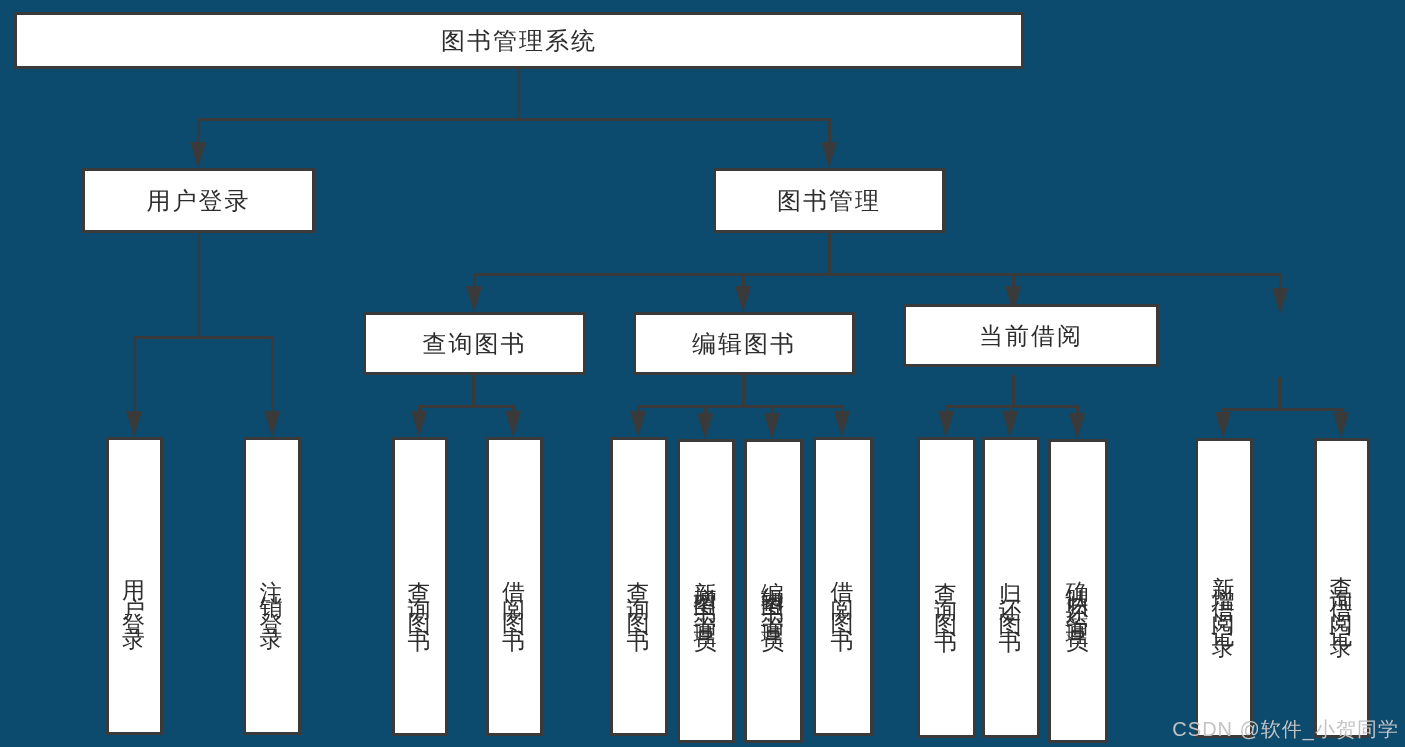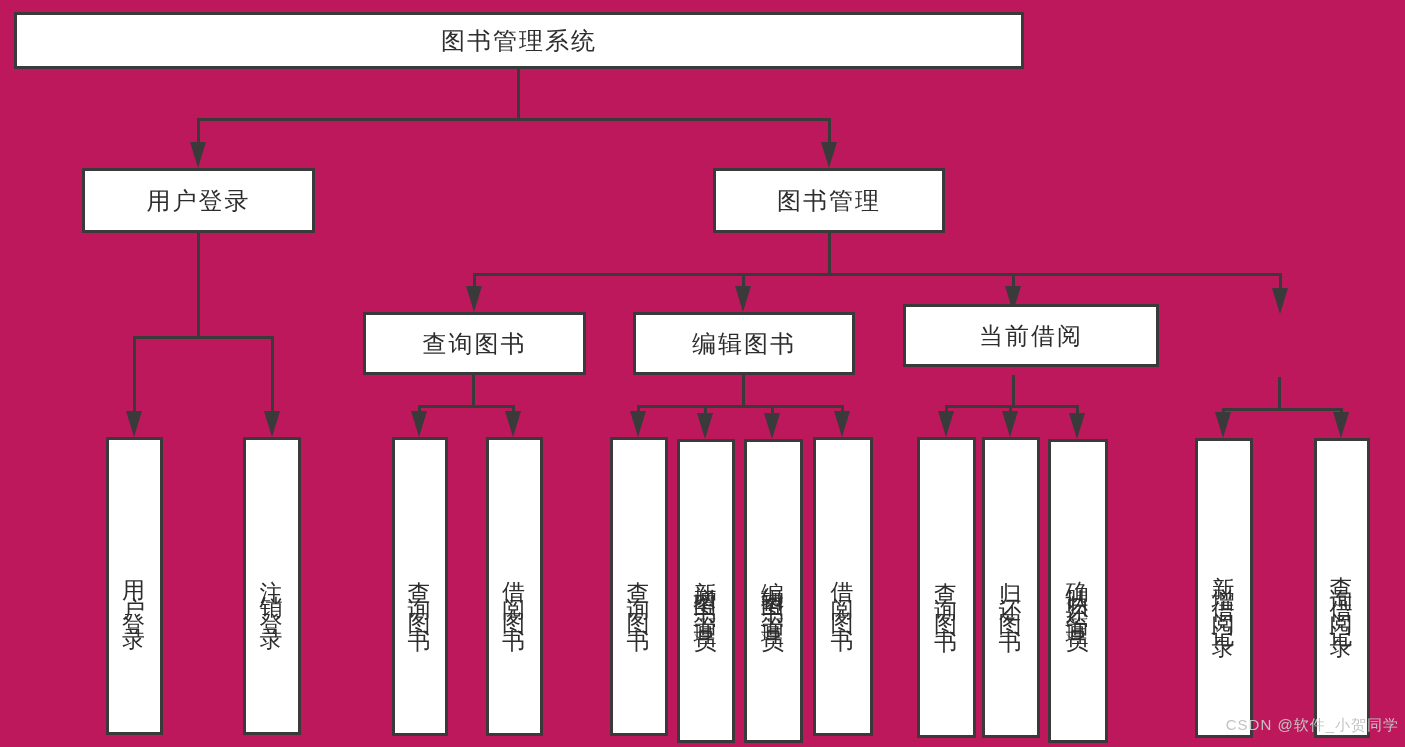--- a/index.html
+++ b/index.html
@@ -1,17 +1,17 @@
 <!DOCTYPE html>
 <html><head>
 <meta charset="utf-8">
 <style>
   html,body{margin:0;padding:0;background:#fff;}
   .stage{
-    position:relative;width:1405px;height:747px;background:#be185d;
+    position:relative;width:1405px;height:747px;background:#0c4a6e;
     font-family:"Liberation Sans",sans-serif;overflow:hidden;
   }
   .box{
     position:absolute;box-sizing:border-box;border:3px solid #3a3a3a;background:#fff;
     display:flex;align-items:center;justify-content:center;
     font-size:24px;color:#2d2d2d;letter-spacing:2px;z-index:2;
   }
   .vbox{
     position:absolute;box-sizing:border-box;border:3px solid #3a3a3a;background:#fff;
     display:flex;align-items:center;justify-content:center;
@@ -24,21 +24,21 @@
   .h,.v{position:absolute;background:#3a3a3a;z-index:1;}
   .h{height:3px;}
   .v{width:3px;}
   .arrow{
     position:absolute;width:0;height:0;z-index:1;
     border-left:8px solid transparent;border-right:8px solid transparent;
     border-top:26px solid #3a3a3a;
   }
   .wm{
     position:absolute;top:716px;right:6px;z-index:5;
-    color:#c3c3c3;font-size:15px;letter-spacing:1px;
+    color:#c3c3c3;font-size:20px;letter-spacing:1px;
   }
 </style>
 </head>
 <body>
 
 <div class="stage">
 
   <div class="box" style="left:14px;top:12px;width:1010px;height:57px">
     <span>图书管理系统</span>
   </div>

